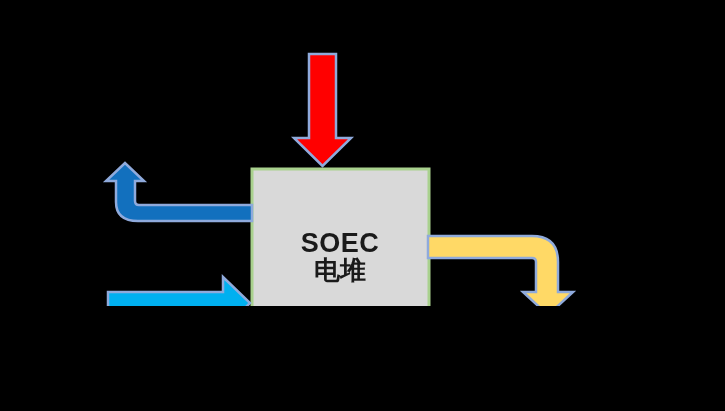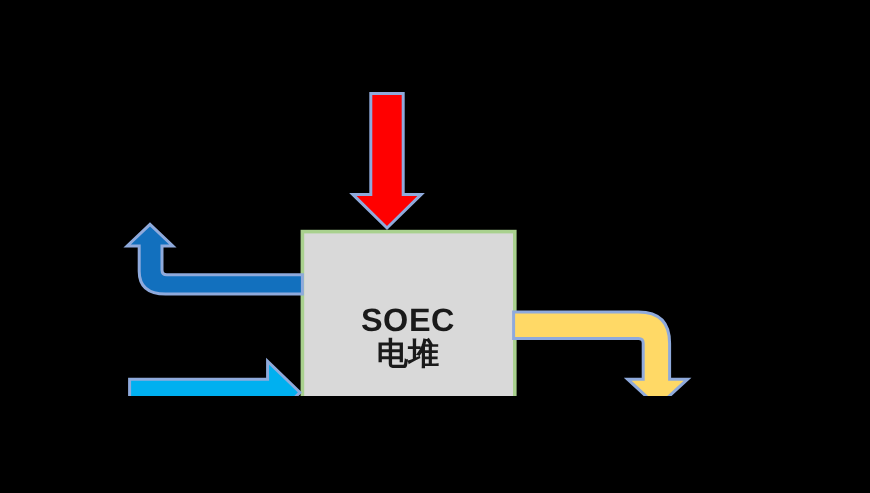--- a/index.html
+++ b/index.html
@@ -6,21 +6,20 @@
     margin: 0;
     padding: 0;
     background: #000000;
   }
   .stage {
     position: relative;
     width: 725px;
     height: 306px;
     overflow: hidden;
     font-family: "Liberation Sans", sans-serif;
-    margin-top: 24px;
   }
   svg { display: block; }
   .node-label {
     font-family: "Liberation Sans", "DejaVu Sans", sans-serif;
     font-weight: bold;
   }
   .label-line1 { font-size: 27px; letter-spacing: 0.5px; }
   .label-line2 { font-size: 26px; }
 </style>
 </head>

